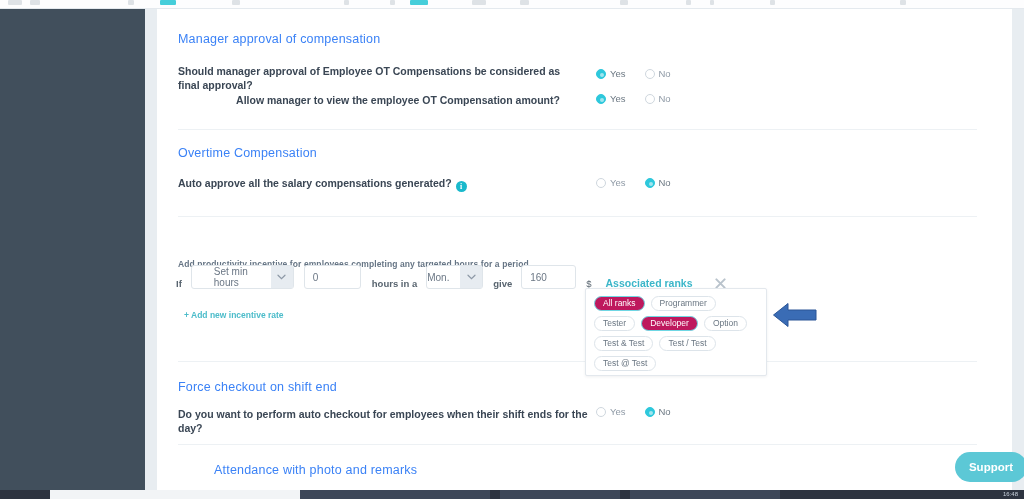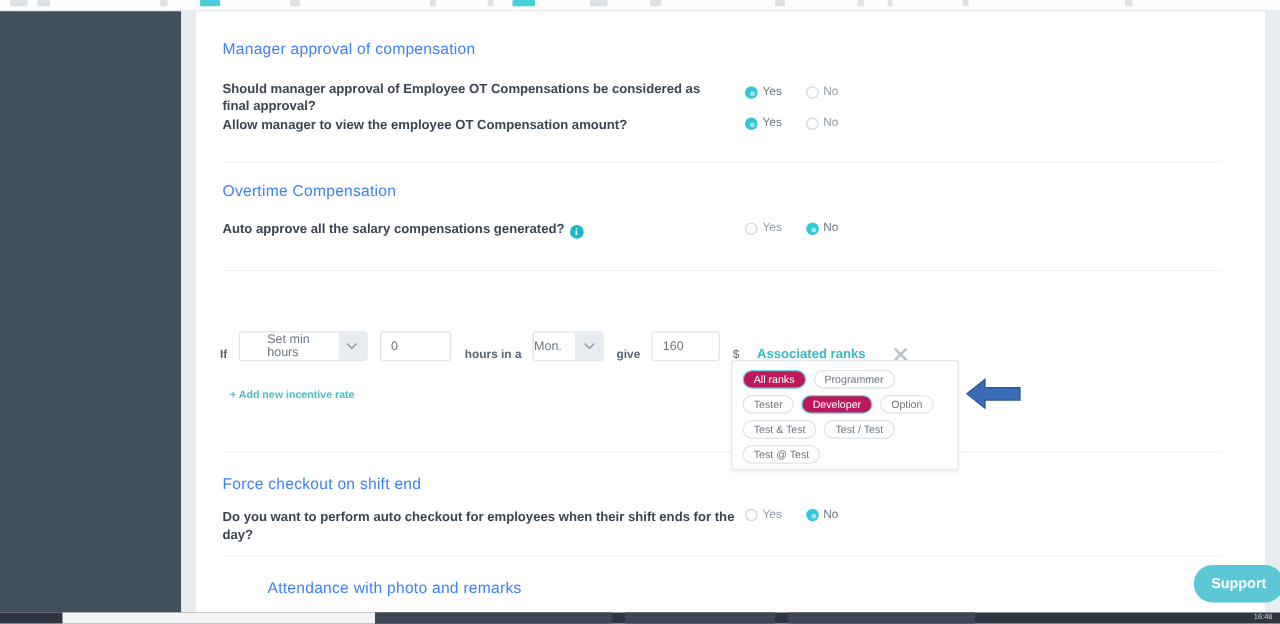--- a/index.html
+++ b/index.html
@@ -202,21 +202,21 @@
         </div>
         <span class="gap-lg"></span>
         <div class="radio-opt">
           <span class="dot"></span>
           <span class="radio-lbl">No</span>
         </div>
       </div>
     </div>
 
     <div class="qrow" style="top:84px;">
-      <div class="qtext" style="width:440px;">Allow manager to view the employee OT Compensation amount?</div>
+      <div class="qtext" style="width:440px;text-align:center;">Allow manager to view the employee OT Compensation amount?</div>
       <div class="radios" style="left:418px; top:0px;">
         <div class="radio-opt">
           <span class="dot on"></span>
           <span class="radio-lbl sel">Yes</span>
         </div>
         <span class="gap-lg"></span>
         <div class="radio-opt">
           <span class="dot"></span>
           <span class="radio-lbl">No</span>
         </div>
@@ -241,20 +241,21 @@
         <span class="gap-lg"></span>
         <div class="radio-opt">
           <span class="dot on"></span>
           <span class="radio-lbl sel">No</span>
         </div>
       </div>
     </div>
 
     <div class="divider" style="top:207px;"></div>
 
+    <div class="helper" style="top:250px;">Add productivity incentive for employees completing any targeted hours for a period.</div>
 
     <div class="rule-row" style="left:19px; top:256px;align-items:flex-end;">
       <span class="rule-lbl">If</span>
 
       <div class="fld sel-box" style="margin-left:9px; width:103px;">
         <span>Set min hours</span>
         <span class="sel-arrow">
           <svg width="9" height="6" viewBox="0 0 9 6">
               <path d="M1 1.2 L4.5 4.6 L8 1.2" fill="none" stroke="#8d99a6" stroke-width="1.2" stroke-linecap="round"></path>
             </svg>

